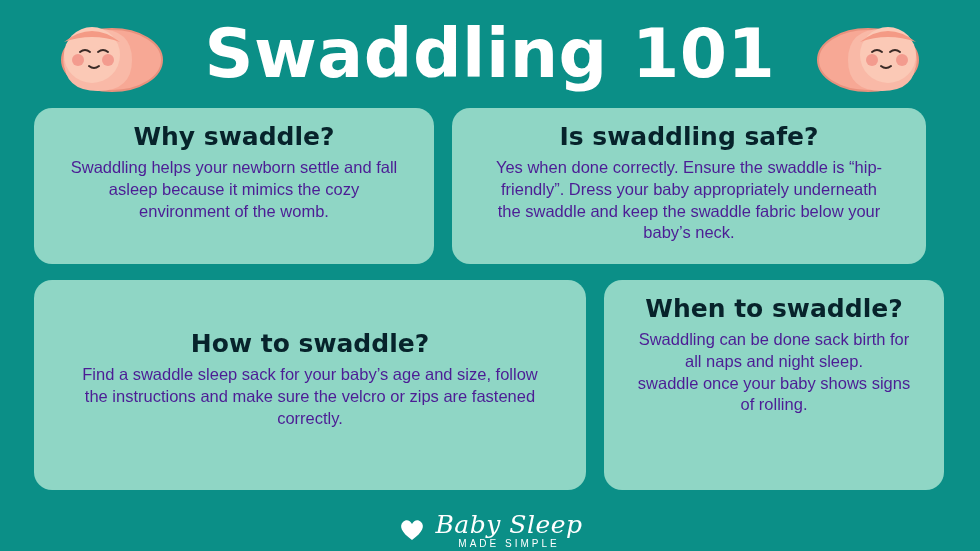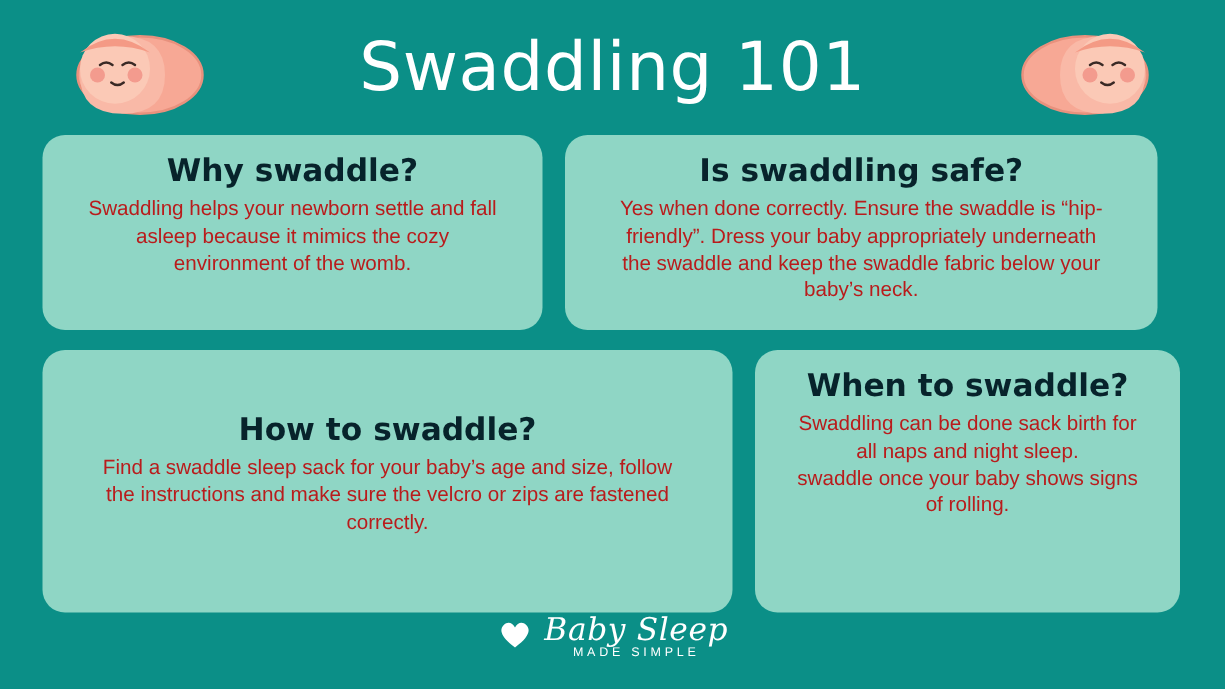--- a/index.html
+++ b/index.html
@@ -24,22 +24,22 @@
   
   .header {
     position: relative;
     height: 108px;
     display: flex;
     align-items: center;
     justify-content: center;
   }
   .title {
     color: #ffffff;
-    font-size: 54px;
-    font-weight: normal;
+    font-size: 68px;
+    font-weight: bold;
     letter-spacing: 0.5px;
     line-height: 1;
     margin: 0;
     text-align: center;
     font-family: "DejaVu Sans", sans-serif;
   }
   .baby-left {
     position: absolute;
     left: 30px;
     top: 12px;
@@ -77,41 +77,41 @@
     font-weight: bold;
     text-align: center;
     color: #07232b;
     margin: 0 0 6px 0;
     font-family: "DejaVu Sans", sans-serif;
   }
   .card-body {
     font-size: 16.5px;
     line-height: 1.32;
     text-align: center;
-    color: #b91c1c;
+    color: #4c1d95;
     margin: 0;
   }
   .card-body .line {
     display: block;
   }
 
   
   .card-why      { width: 400px; min-height: 156px; }
   .card-safe     { width: 474px; min-height: 156px; }
   .card-how      { width: 552px; min-height: 210px; padding-top: 31px; }
   .card-when     { width: 340px; min-height: 210px; padding-top: 14px; }
 
   .card-how .card-title { margin-top: 18px; }
 
   
   .footer {
     position: absolute;
     left: 0;
     right: 0;
-    bottom: 23px;
+    bottom: 2px;
     display: flex;
     align-items: center;
     justify-content: center;
     gap: 10px;
     color: #ffffff;
   }
   .footer-mark {
     display: flex;
     align-items: center;
     gap: 8px;

